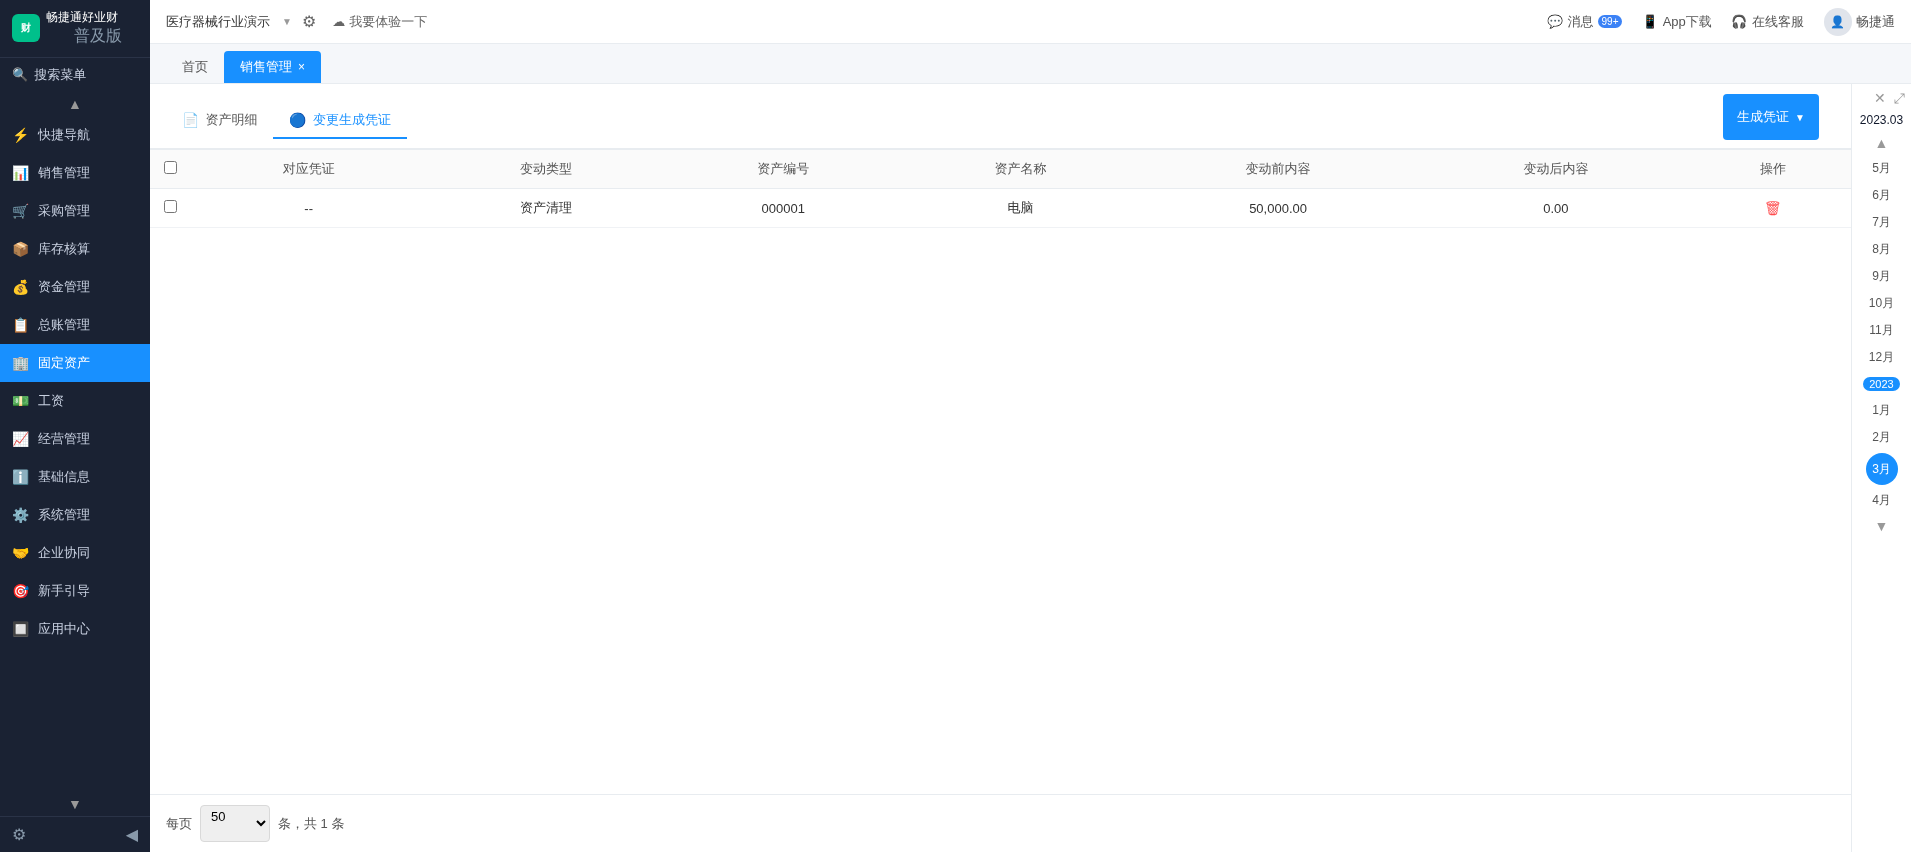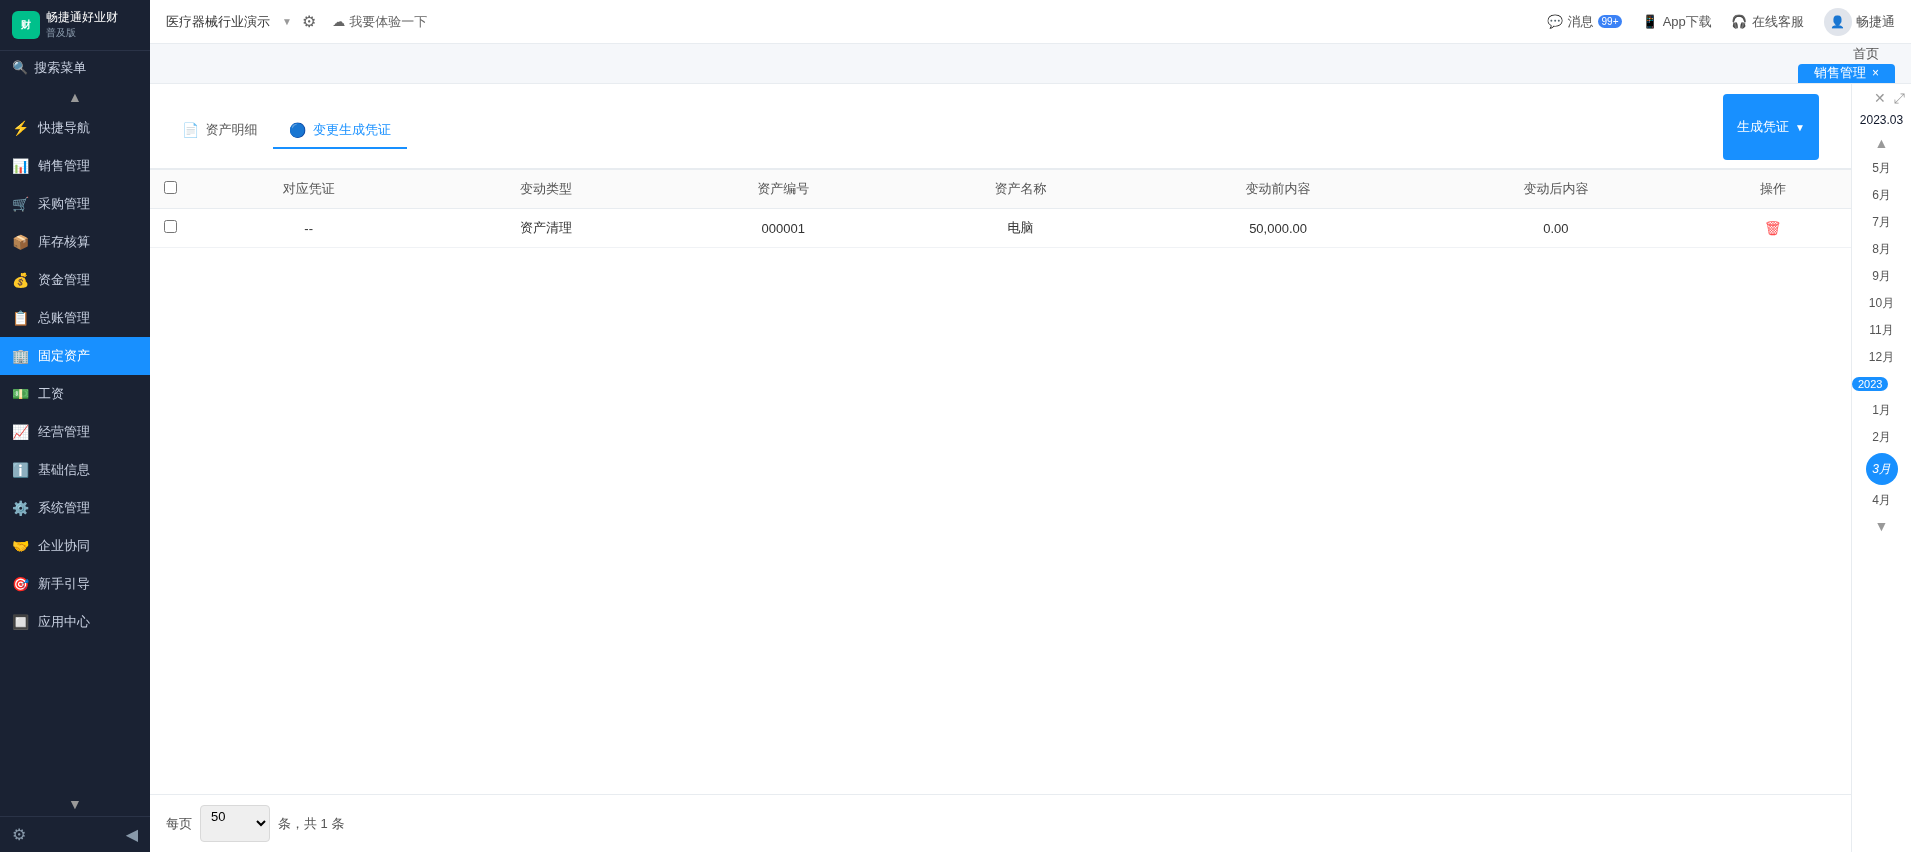--- a/index.html
+++ b/index.html
@@ -24,21 +24,21 @@
       gap: 6px;
     }
     .sidebar-logo-icon {
       width: 28px; height: 28px;
       background: #00c08b;
       border-radius: 6px;
       display: flex; align-items: center; justify-content: center;
       color: white; font-size: 10px; font-weight: bold;
     }
     .sidebar-logo-text { color: white; font-size: 12px; line-height: 1.3; }
-    .sidebar-logo-sub { color: #8899aa; font-size: 10px; }
+    .sidebar-logo-sub { color: #8899aa; font-size: 16px; margin-left: 28px; }
     .sidebar-search {
       padding: 8px 12px;
       display: flex; align-items: center; gap: 6px;
       cursor: pointer; color: #c8d0e0;
     }
     .sidebar-nav { flex: 1; overflow-y: auto; }
     .nav-item {
       padding: 10px 12px;
       display: flex; align-items: center; gap: 8px;
       cursor: pointer; color: #c8d0e0; font-size: 13px;
@@ -108,21 +108,20 @@
 
     
     .tab-bar {
       background: #f5f7fa;
       height: 40px;
       display: flex;
       align-items: flex-end;
       padding: 0 16px;
       border-bottom: 1px solid #e8ecf0;
       flex-shrink: 0;
-      flex-direction: column;
     }
     .tab-item {
       height: 32px;
       padding: 0 16px;
       display: flex; align-items: center; gap: 6px;
       cursor: pointer;
       border-radius: 4px 4px 0 0;
       font-size: 13px;
       color: #555;
     }
@@ -174,21 +173,21 @@
       display: flex;
       align-items: center;
       justify-content: flex-end;
       padding: 10px 16px;
     }
     .btn-generate {
       background: #1890ff;
       color: white;
       border: none;
       border-radius: 4px;
-      padding: 24px 14px;
+      padding: 14px 14px;
       font-size: 13px;
       cursor: pointer;
       display: flex; align-items: center; gap: 6px;
     }
     .btn-generate .chevron { font-size: 10px; }
 
     
     .data-table {
       width: 100%;
       border-collapse: collapse;
@@ -274,21 +273,20 @@
       padding: 5px 0;
       cursor: pointer;
       color: #555;
     }
     .month-item.active {
       background: #1890ff;
       color: white;
       border-radius: 50%;
       width: 32px;
       margin: 2px auto;
-      font-style: italic;
     }
     .year-badge {
       background: #1890ff;
       color: white;
       border-radius: 10px;
       padding: 1px 6px;
       font-size: 11px;
       display: inline-block;
       margin: 2px 0;
       cursor: pointer;
@@ -513,21 +511,21 @@
         <div class="year-label">2023.03</div>
         <div class="scroll-arrow-btn">▲</div>
         <div class="month-item">5月</div>
         <div class="month-item">6月</div>
         <div class="month-item">7月</div>
         <div class="month-item">8月</div>
         <div class="month-item">9月</div>
         <div class="month-item">10月</div>
         <div class="month-item">11月</div>
         <div class="month-item">12月</div>
-        <div style="text-align:left; padding: 4px 0;">
+        <div style="text-align:center; padding: 4px 0;">
           <span class="year-badge">2023</span>
         </div>
         <div class="month-item">1月</div>
         <div class="month-item">2月</div>
         <div class="month-item active" style="background:#1890ff;color:white;border-radius:50%;width:32px;margin:2px auto;display:flex;align-items:center;justify-content:center;height:32px;">3月</div>
         <div class="month-item">4月</div>
         <div class="scroll-arrow-btn">▼</div>
       </div>
     </div>
   </div>

